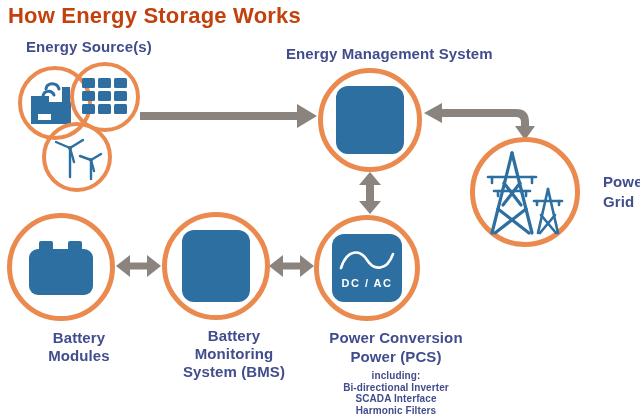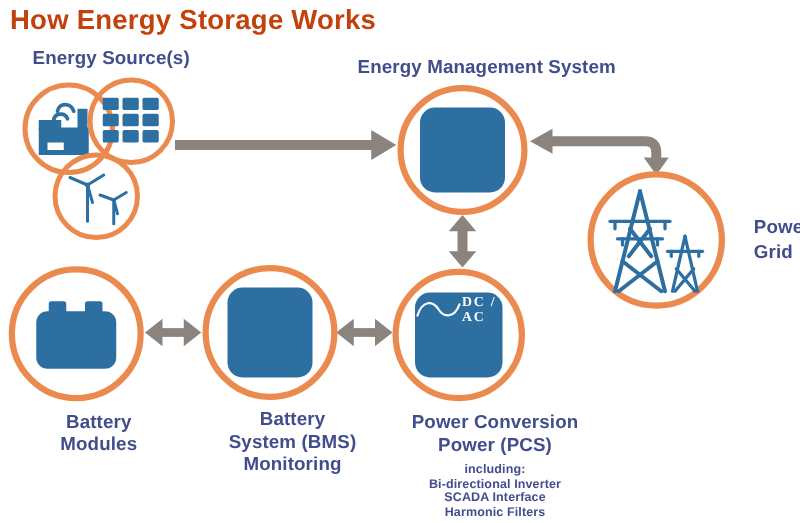--- a/index.html
+++ b/index.html
@@ -10,22 +10,22 @@
   .title{
     position:absolute;left:8px;top:3px;font-size:22px;font-weight:800;color:#c2410c;letter-spacing:.2px;
   }
   .node-label{position:absolute;font-weight:800;color:#414D8C;font-size:15px;letter-spacing:.1px;margin-left:18px;}
   .circle{
     position:absolute;border-radius:50%;box-sizing:border-box;border:5px solid #EB8A4F;
     display:flex;align-items:center;justify-content:center;background:transparent;
   }
   .circle.thin{border-width:4px;}
   .blue-square{
-    background:#2D6FA0;border-radius:12px;display:flex;flex-direction:row;
-    align-items:flex-start;justify-content:center;font-family:Liberation Serif, serif;
+    background:#2D6FA0;border-radius:12px;display:flex;flex-direction:column;
+    align-items:center;justify-content:center;
   }
   .center-text{text-align:center;line-height:18px;}
   .pcs-label{line-height:19px;}
   .pcs-sub{font-size:10px;font-weight:800;line-height:11.5px;margin-top:4px;}
   .dcac{color:#ffffff;font-size:11px;font-weight:800;letter-spacing:1.5px;margin-top:2px;}
   .arrow-svg{position:absolute;}
   svg{display:block;}
 </style>
 </head>
 <body>
@@ -158,22 +158,22 @@
   <div class="node-label center-text" style="left:7px;top:329px;width:108px;">
     <div>Battery</div>
     <div>Modules</div>
   </div>
 
   <div class="circle" style="left:162px;top:212px;width:108px;height:108px;">
     <div class="blue-square" style="width:68px;height:72px;"></div>
   </div>
   <div class="node-label center-text" style="left:152px;top:327px;width:128px;">
     <div>Battery</div>
+    <div>Monitoring</div>
     <div>System (BMS)</div>
-    <div>Monitoring</div>
   </div>
 
   <div class="circle" style="left:314px;top:215px;width:106px;height:106px;">
     <div class="blue-square" style="width:70px;height:68px;">
       <svg width="58" height="28" viewBox="0 0 58 28">
         <path d="M3 21 C9 2, 22 2, 29 13 C36 24, 49 24, 55 7" fill="none" stroke="#ffffff" stroke-width="2.6" stroke-linecap="round"></path>
       </svg>
       <div class="dcac">DC / AC</div>
     </div>
   </div>

